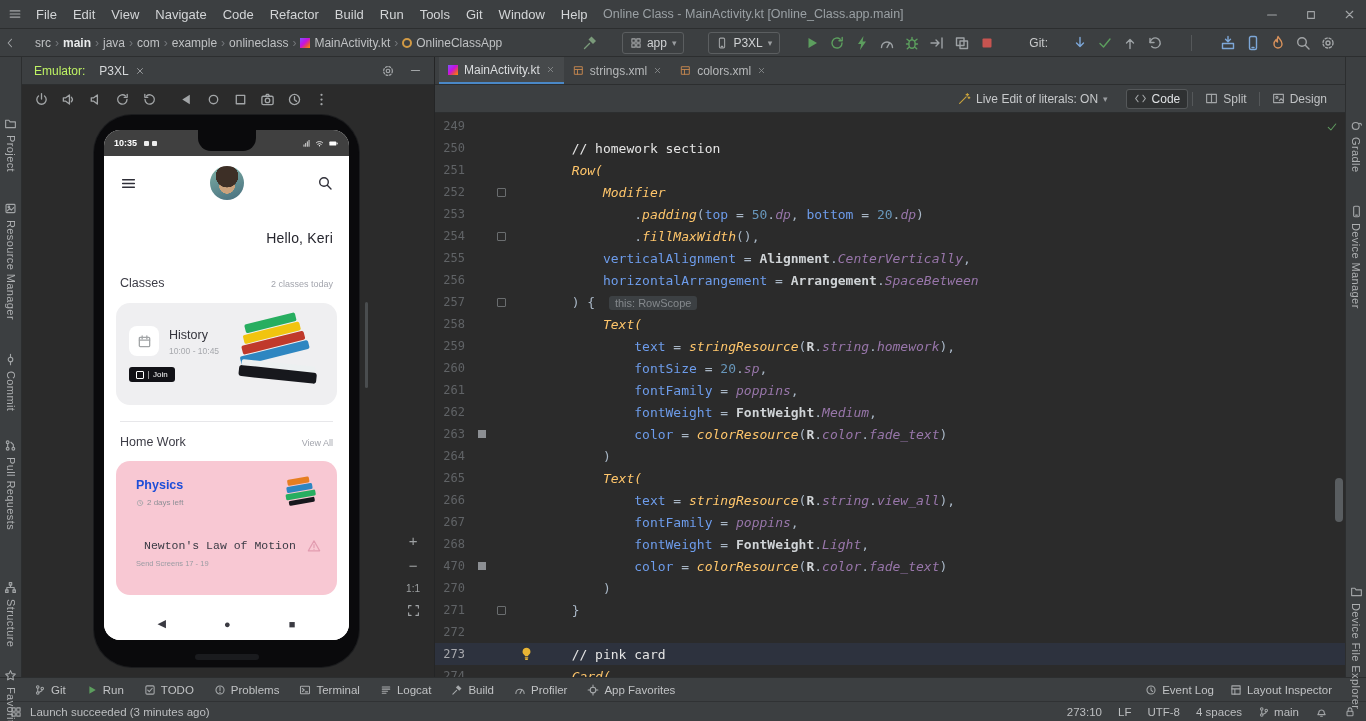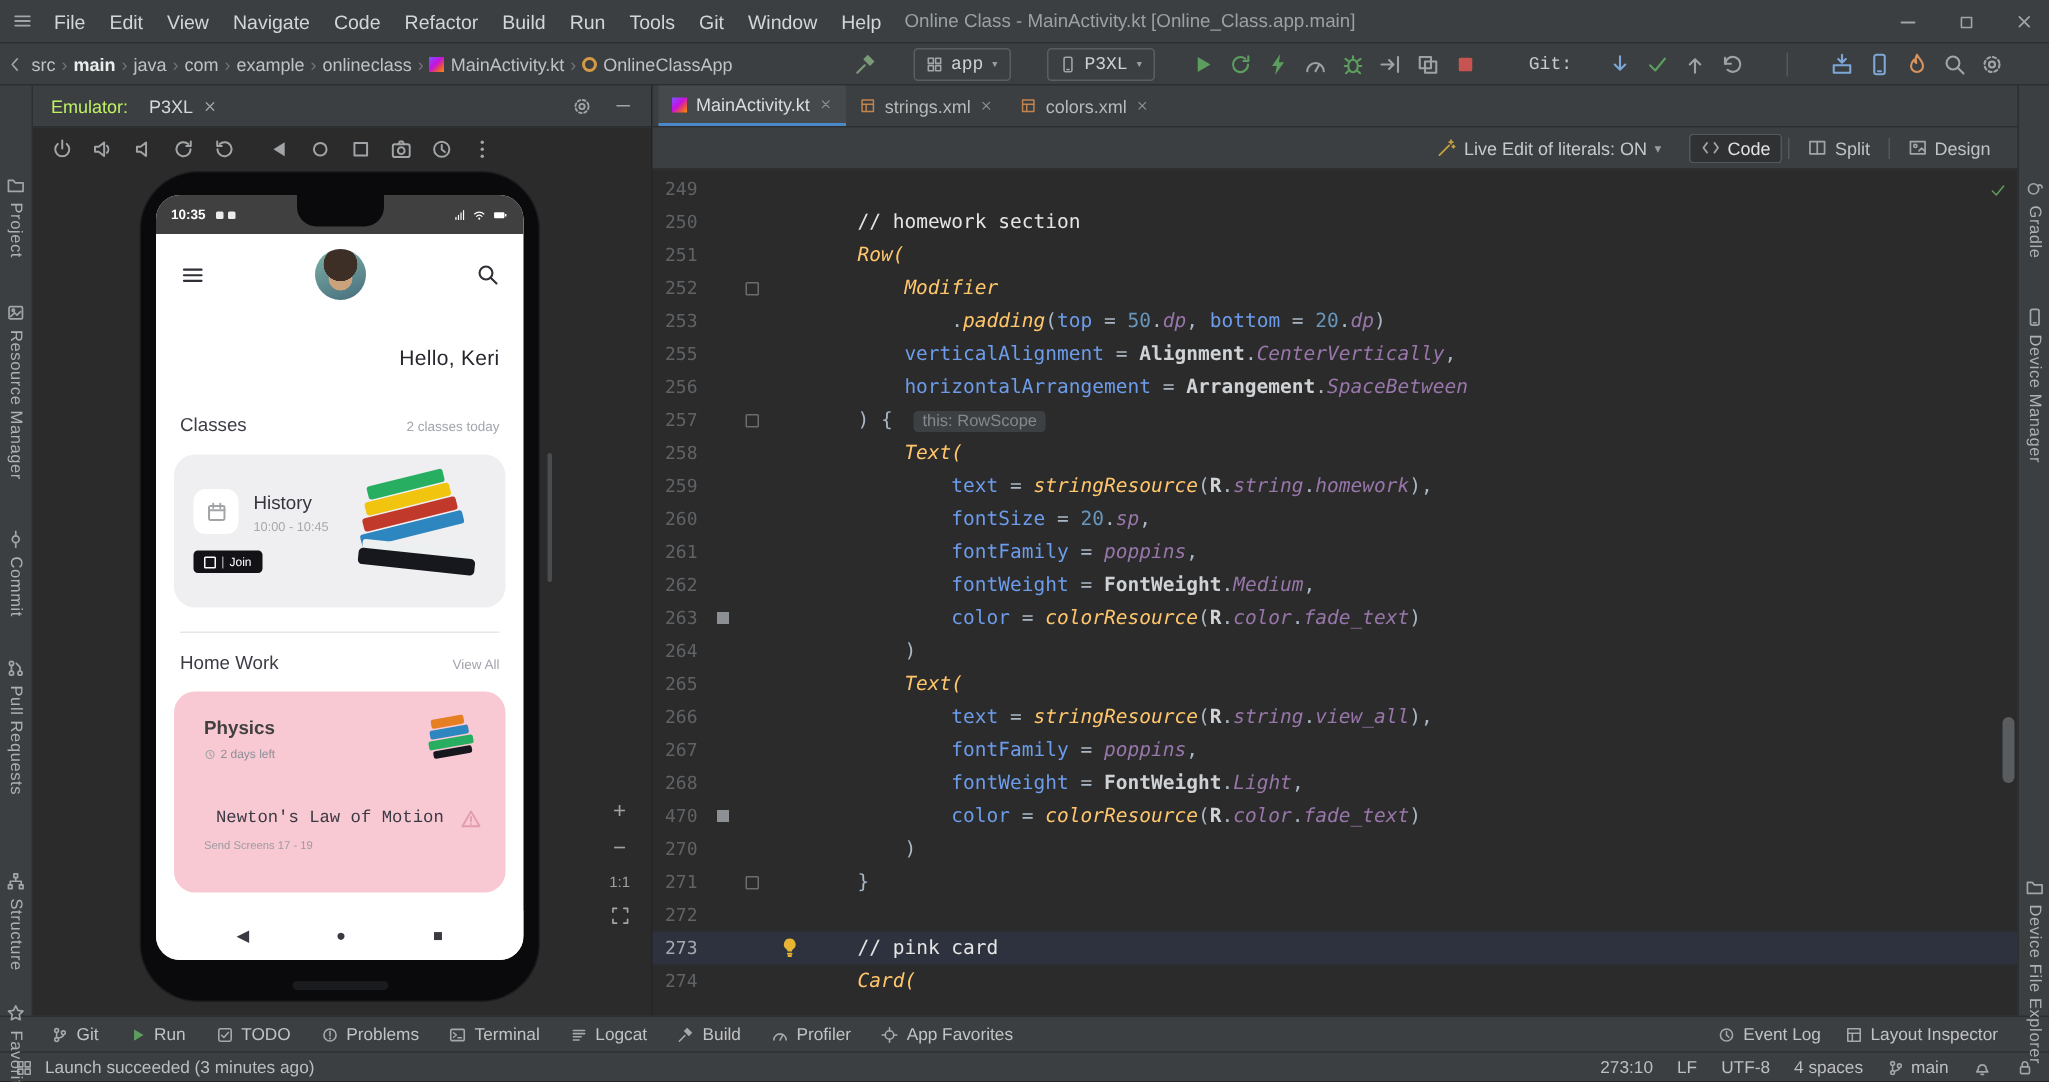--- a/index.html
+++ b/index.html
@@ -14,27 +14,27 @@
   #titlebar{position:absolute;left:0;top:0;width:1366px;height:29px;background:#3c3f41;
             display:flex;align-items:center;border-bottom:1px solid #2c2e2f;box-sizing:border-box;}
   #menus{display:flex;align-items:center;margin-left:6px;}
   .menu-item{padding:0 8px;font-size:13px;color:#d3d5d7;cursor:default;}
   #win-title{position:absolute;left:603px;top:0;height:29px;line-height:29px;color:#9aa0a4;font-size:12.5px;}
   #win-controls{position:absolute;right:10px;top:0;height:29px;display:flex;align-items:center;gap:26px;color:#b6b8ba;}
 
   
   #toolbar{position:absolute;left:0;top:29px;width:1366px;height:28px;background:#3c3f41;
            display:flex;align-items:center;border-bottom:1px solid #2c2e2f;box-sizing:border-box;}
-  #breadcrumbs{display:flex;align-items:flex-end;margin-left:2px;}
+  #breadcrumbs{display:flex;align-items:flex-end;margin-left:16px;}
   .crumb{color:#bfc1c3;font-size:12px;padding:0 3px;display:inline-flex;align-items:center;gap:4px;}
   .crumb.bold{font-weight:bold;color:#e9ebec;}
   .crumb-sep{color:#73767a;font-size:12px;padding:0 1px;}
   .kicon{width:10px;height:10px;background:linear-gradient(135deg,#7f52ff 0%,#c711e1 45%,#e44857 70%,#ff8c00 100%);display:inline-block;}
   .cicon{width:10px;height:10px;border:2px solid #d29a45;border-radius:50%;display:inline-block;box-sizing:border-box;}
-  #toolbar-right{margin-left:auto;display:flex;align-items:center;gap:24px;padding-right:30px;font-family:Liberation Mono, monospace;}
+  #toolbar-right{margin-left:auto;display:flex;align-items:center;gap:24px;padding-right:30px;}
   .combo{display:inline-flex;align-items:center;gap:5px;border:1px solid #5b5e60;border-radius:3px;
          height:20px;padding:0 7px;color:#cfd1d3;font-size:12px;}
   .caret{color:#9a9da0;font-size:9px;}
   .act-group{display:flex;align-items:center;gap:9px;}
   .vsep{width:1px;height:16px;background:#55585a;margin:0 4px;}
   #git-label{color:#c8cacb;margin-left:10px;}
 
   
   .stripe{position:absolute;top:57px;bottom:44px;width:22px;background:#3c3f41;z-index:5;}
   #lstripe{left:0;border-right:1px solid #2c2e2f;box-sizing:border-box;}
@@ -90,21 +90,21 @@
          display:flex;align-items:center;justify-content:center;color:#5a5a62;}
   .p-ct-title{position:absolute;left:53px;top:25px;font-size:12.5px;color:#34343c;font-weight:500;}
   .p-ct-time{position:absolute;left:53px;top:43px;font-size:8.5px;color:#a6a8ad;}
   .p-join{position:absolute;left:13px;top:64px;height:15px;background:#121217;border:none;border-radius:3px;
           color:#fff;display:inline-flex;align-items:center;gap:4px;padding:0 7px;font-size:8px;font-family:inherit;}
   .p-join .jb{width:6px;height:6px;border:1px solid #fff;border-radius:1px;display:inline-block;}
   .p-join .jd{width:1px;height:8px;background:rgba(255,255,255,.55);display:inline-block;}
   .p-books{position:absolute;right:10px;top:8px;}
   .p-div{margin:16px 16px 0;height:1px;background:#e7e7ea;}
   .p-card-pink{position:relative;margin:12px 12px 0;height:134px;background:#f8c8d3;border-radius:14px;padding:0;}
-  .p-subject{position:absolute;left:20px;top:17px;font-size:12.5px;color:#404040;font-weight:600;}
+  .p-subject{position:absolute;left:20px;top:17px;font-size:12.5px;color:#1d4ed8;font-weight:600;}
   .p-due{position:absolute;left:20px;top:37px;font-size:8px;color:#8e8f96;display:flex;align-items:center;gap:3px;}
   .p-sticker{position:absolute;right:18px;top:14px;}
   .p-hw-title-row{position:absolute;left:28px;right:16px;top:78px;display:flex;align-items:flex-start;justify-content:space-between;font-family:Liberation Mono, monospace;}
   .p-hw-title{font-size:11.5px;color:#3a3a44;font-weight:500;}
   .p-warning{color:#e29cb0;}
   .p-hw-sub{position:absolute;left:20px;top:98px;font-size:7.5px;color:#9b9ca3;}
   .p-nav{position:absolute;left:0;right:0;bottom:0;height:33px;background:#fff;display:flex;align-items:center;
          justify-content:center;gap:58px;color:#3a3a42;font-size:11px;}
   .p-grille{position:absolute;left:50%;bottom:7px;transform:translateX(-50%);width:64px;height:6px;background:#1a1b1e;border-radius:3px;}
 
@@ -807,20 +807,28 @@
             </span>
             <span class="ct"><span>            </span><span class="tk-fn">Modifier</span></span>
           </div>
           <div class="cl">
             <span class="ln">253</span>
             <span class="mk"></span>
             <span class="fd"></span>
             <span class="ct"><span>                </span><span>.</span><span class="tk-fn">padding</span><span>(</span><span class="tk-pm">top</span><span> = </span><span class="tk-nm">50</span><span>.</span><span class="tk-pr">dp</span><span>, </span><span class="tk-pm">bottom</span><span> = </span><span class="tk-nm">20</span><span>.</span><span class="tk-pr">dp</span><span>)</span></span>
           </div>
           <div class="cl">
+            <span class="ln">254</span>
+            <span class="mk"></span>
+            <span class="fd">
+              <i class="foldbox"></i>
+            </span>
+            <span class="ct"><span>                </span><span>.</span><span class="tk-fn">fillMaxWidth</span><span>(),</span></span>
+          </div>
+          <div class="cl">
             <span class="ln">255</span>
             <span class="mk"></span>
             <span class="fd"></span>
             <span class="ct"><span>            </span><span class="tk-pm">verticalAlignment</span><span> = </span><span class="tk-cl">Alignment</span><span>.</span><span class="tk-pr">CenterVertically</span><span>,</span></span>
           </div>
           <div class="cl">
             <span class="ln">256</span>
             <span class="mk"></span>
             <span class="fd"></span>
             <span class="ct"><span>            </span><span class="tk-pm">horizontalArrangement</span><span> = </span><span class="tk-cl">Arrangement</span><span>.</span><span class="tk-pr">SpaceBetween</span></span>

